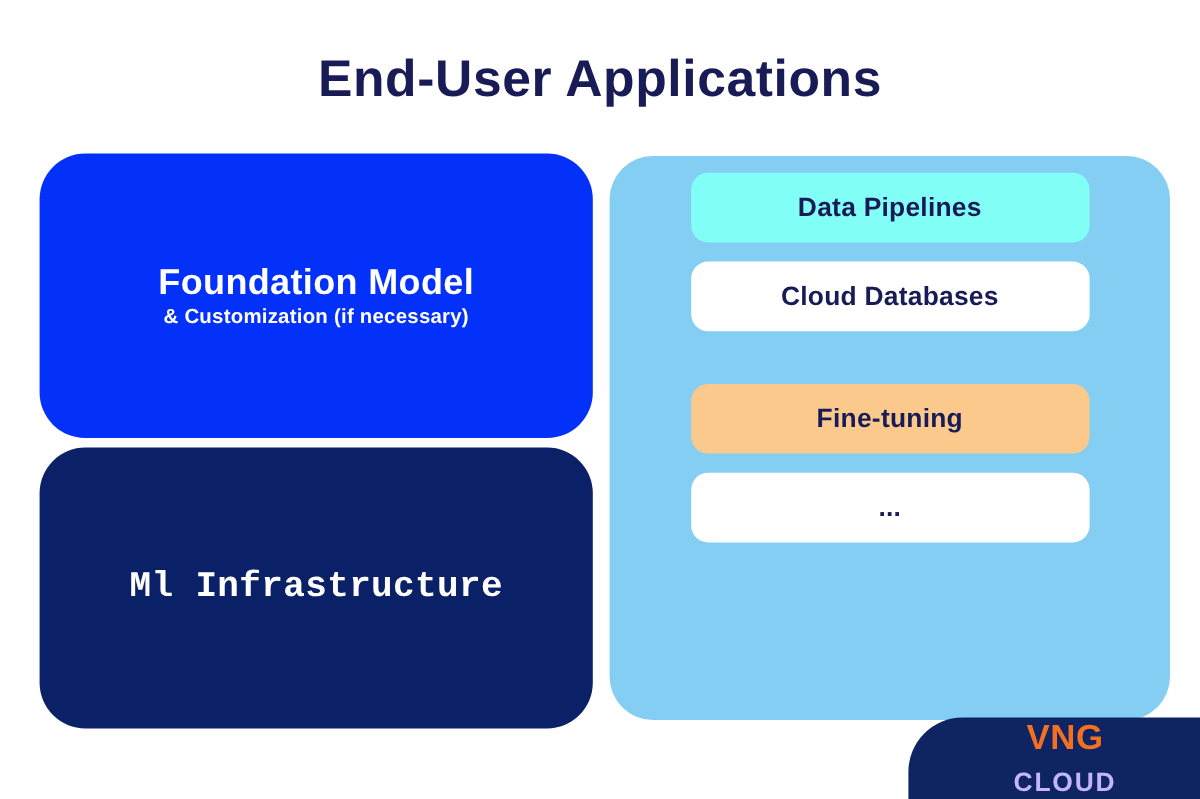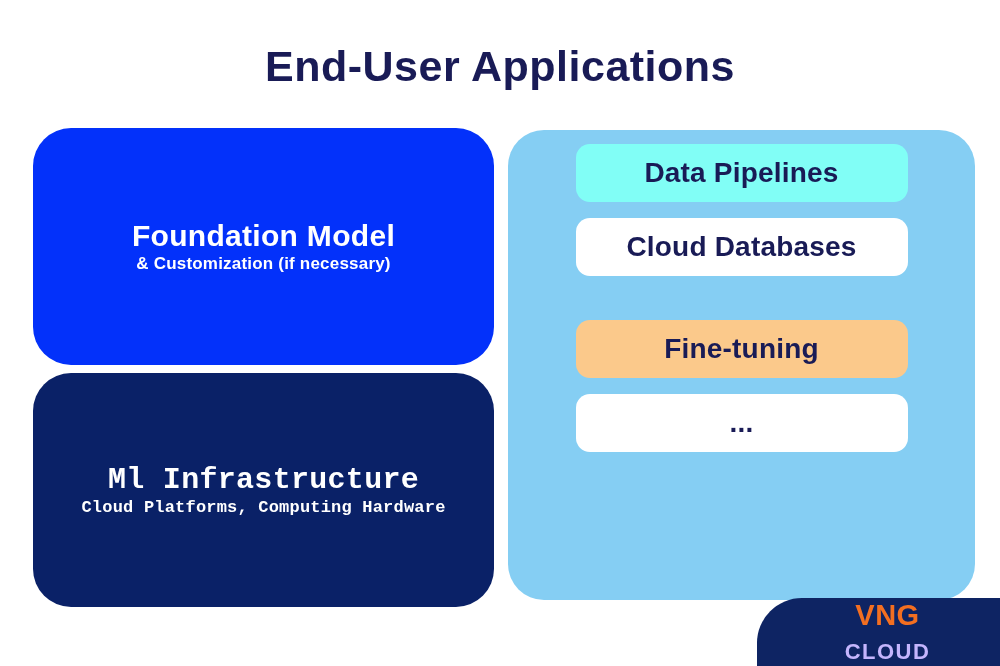--- a/index.html
+++ b/index.html
@@ -81,21 +81,21 @@
     width:332px;
     margin:14px auto 0 auto;
   }
   .pill{
     width:332px;height:58px;
     border-radius:14px;
     margin-bottom:16px;
     display:flex;
     align-items:center;
     justify-content:center;
-    font-size:28px;
+    font-size:22px;
     font-weight:bold;
     color:var(--navy-text);
     letter-spacing:0.2px;
   }
   .logo-badge{
     position:absolute;
     left:757px;top:598px;
     width:243px;height:68px;
     background:var(--badge-navy);
     border-top-left-radius:45px;
@@ -126,21 +126,20 @@
 
   <div class="page-title">End-User Applications</div>
 
   <div class="big-box box-foundation">
     <div class="box-title">Foundation Model</div>
     <div class="box-subtitle">&amp; Customization (if necessary)</div>
   </div>
 
   <div class="big-box box-infra">
     <div class="box-title">Ml Infrastructure</div>
-    <div class="box-subtitle">Cloud Platforms, Computing Hardware</div>
   </div>
 
   <div class="tools-panel">
     <div class="tools-list">
         <div class="pill" style="background: rgb(129, 254, 246);">Data Pipelines</div>
         <div class="pill" style="background: rgb(255, 255, 255);">Cloud Databases</div>
         <div class="pill" style="background: rgb(251, 201, 139); margin-top: 44px;">Fine-tuning</div>
         <div class="pill" style="background: rgb(255, 255, 255);">...</div>
       </div>
   </div>

